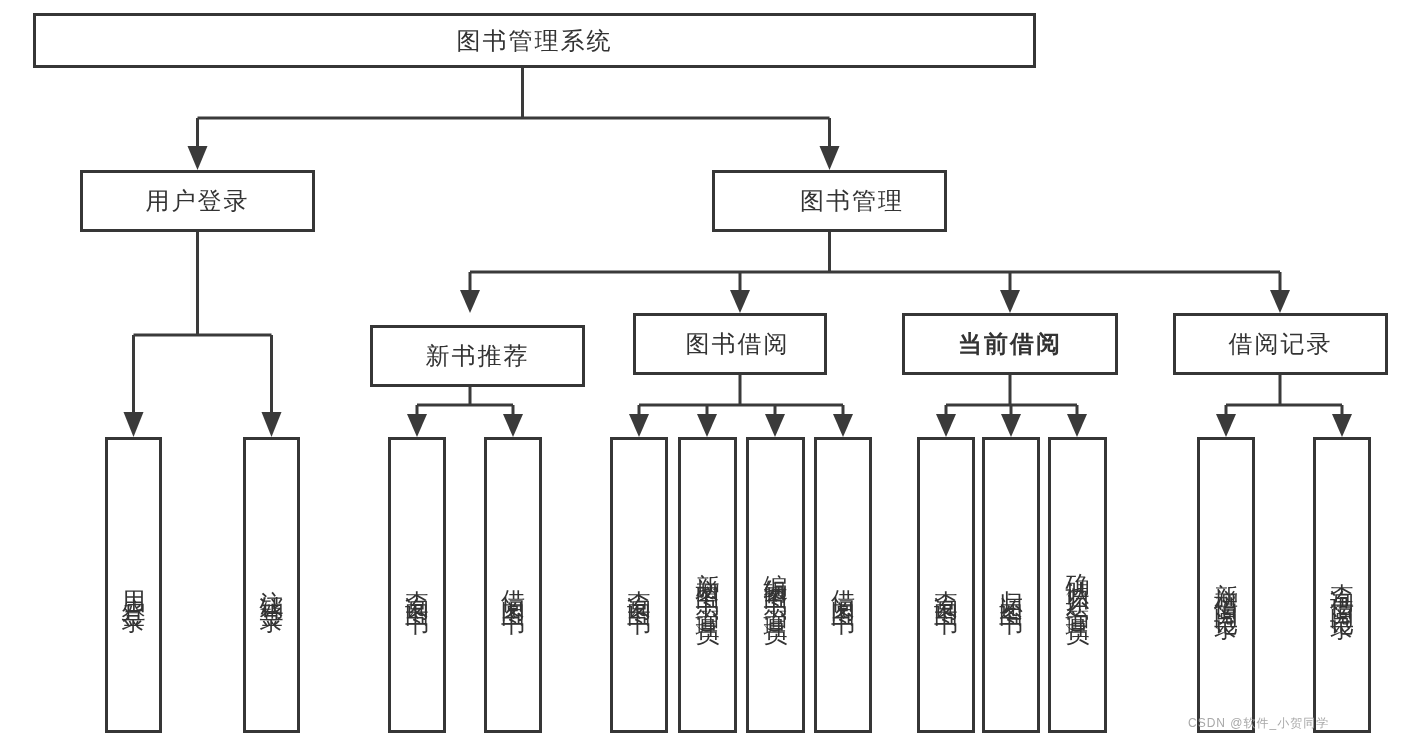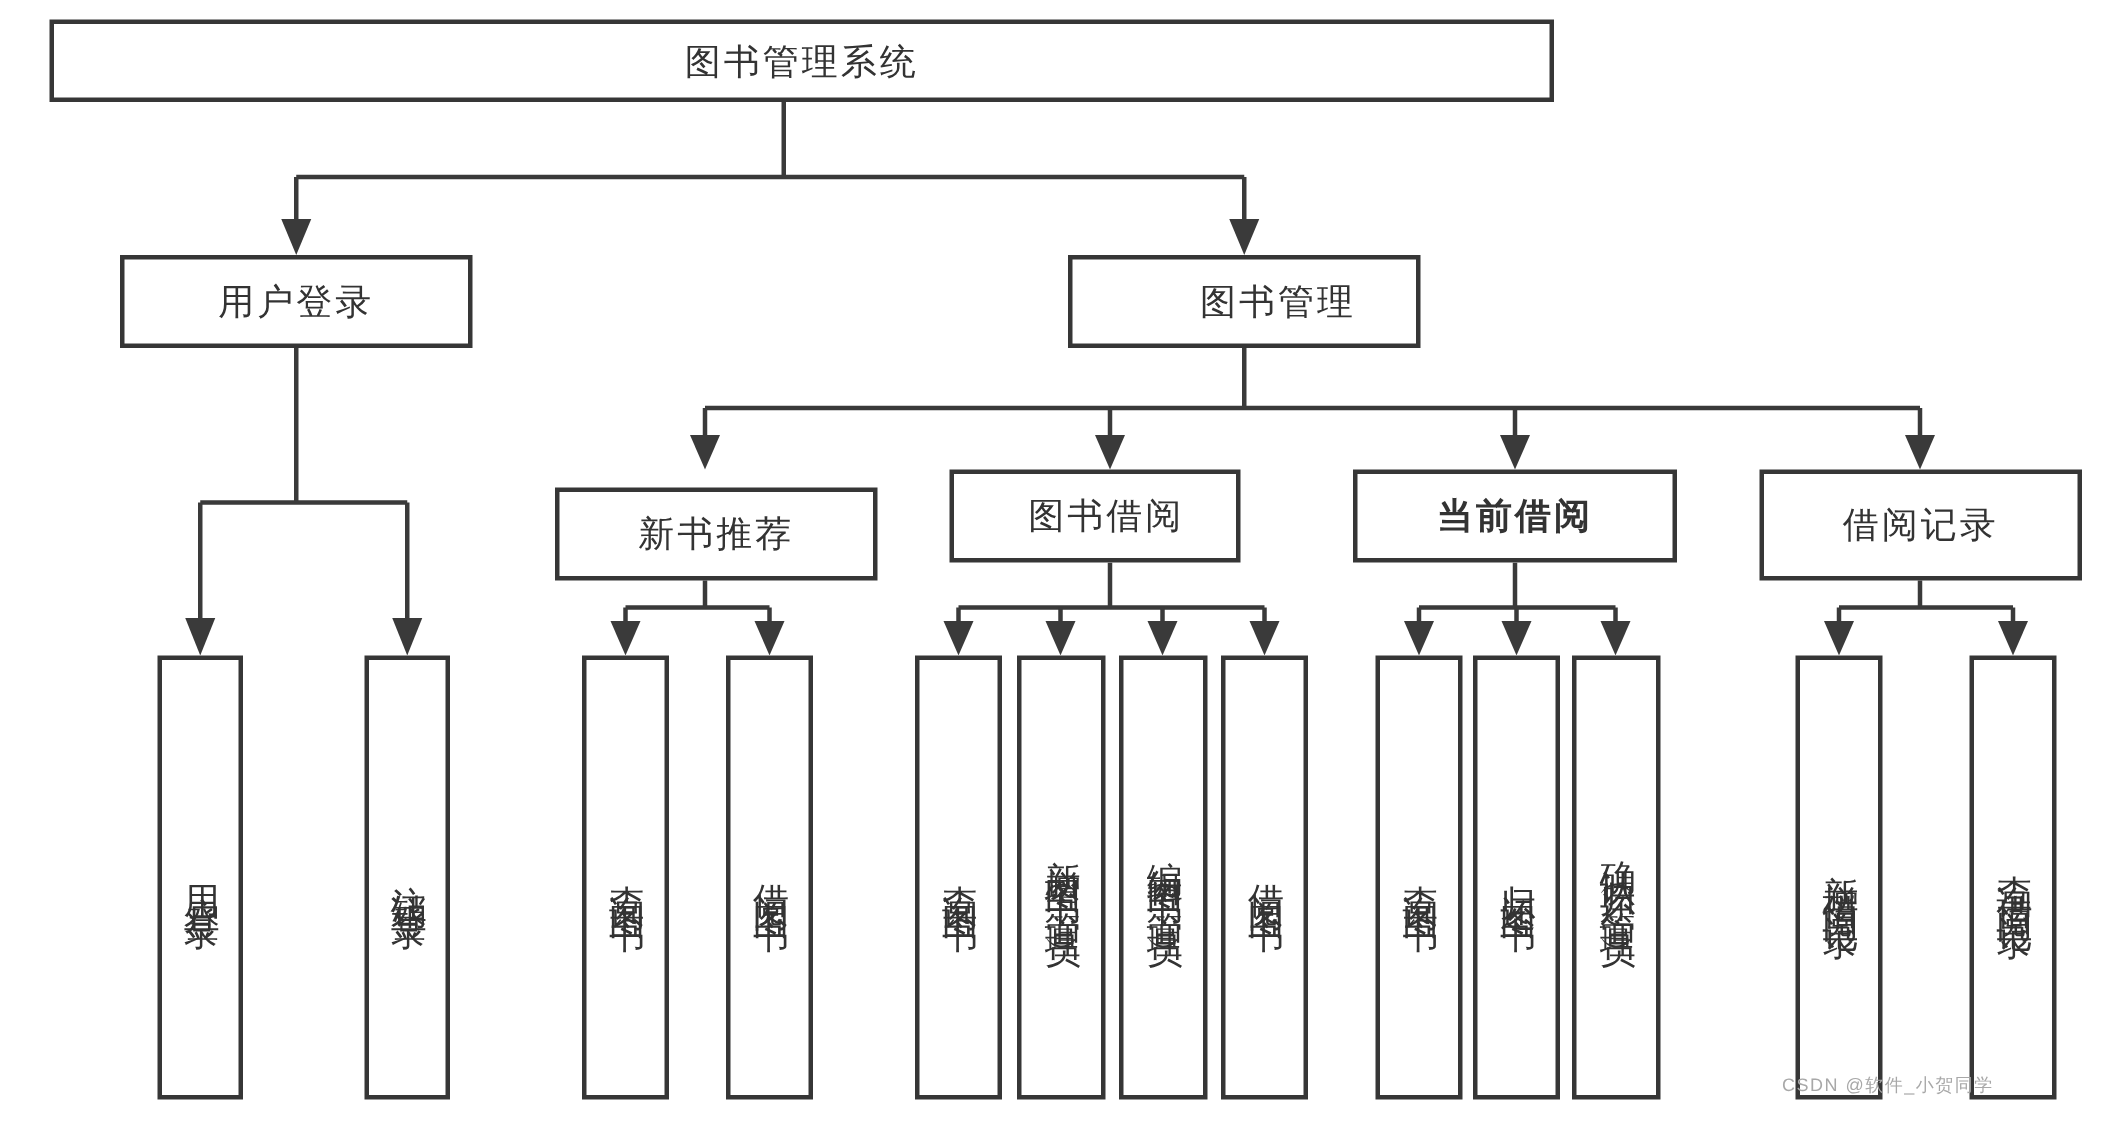--- a/index.html
+++ b/index.html
@@ -50,21 +50,21 @@
   }
   
   .n-root            { left: 21px;   top: 13px;  width: 1003px; height: 55px; margin-left: 12px; }
   
   .n-user-login      { left: 80px;   top: 170px; width: 235px;  height: 62px; }
   .n-book-mgmt       { left: 712px;  top: 170px; width: 235px;  height: 62px; padding-left: 45px; }
   
   .n-new-rec         { left: 370px;  top: 313px; width: 215px;  height: 62px; margin-top: 12px; }
   .n-borrow          { left: 633px;  top: 313px; width: 194px;  height: 62px; padding-left: 15px; }
   .n-current         { left: 902px;  top: 313px; width: 216px;  height: 62px; font-weight: bold; }
-  .n-records         { left: 1173px; top: 313px; width: 215px;  height: 74px; }
+  .n-records         { left: 1173px; top: 313px; width: 215px;  height: 62px; }
   
   .leaf              { top: 437px; height: 296px; }
   .l-login           { left: 105px;  width: 57px; }
   .l-logout          { left: 243px;  width: 57px; }
   .l-query1          { left: 388px;  width: 58px; }
   .l-borrow1         { left: 484px;  width: 58px; }
   .l-query2          { left: 610px;  width: 58px; }
   .l-add-book        { left: 678px;  width: 59px; }
   .l-edit-book       { left: 746px;  width: 59px; }
   .l-borrow2         { left: 814px;  width: 58px; }

